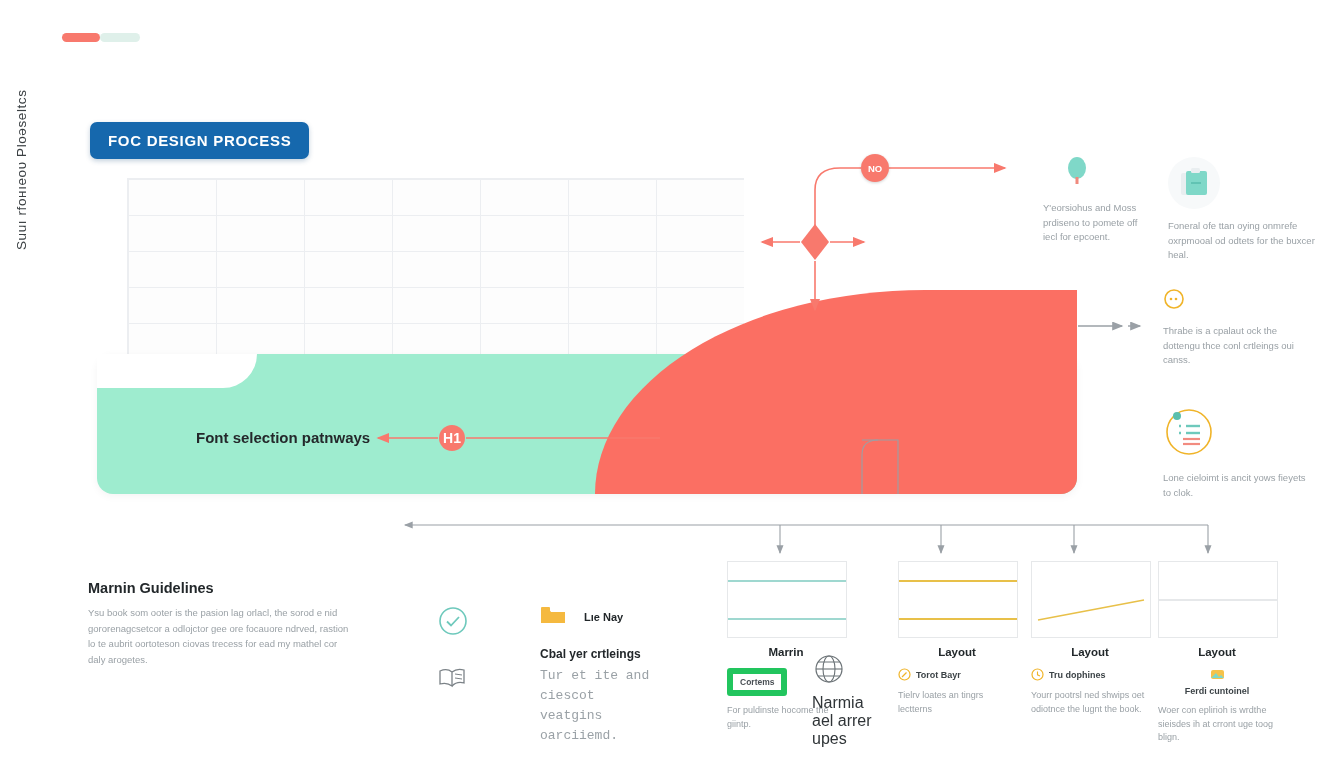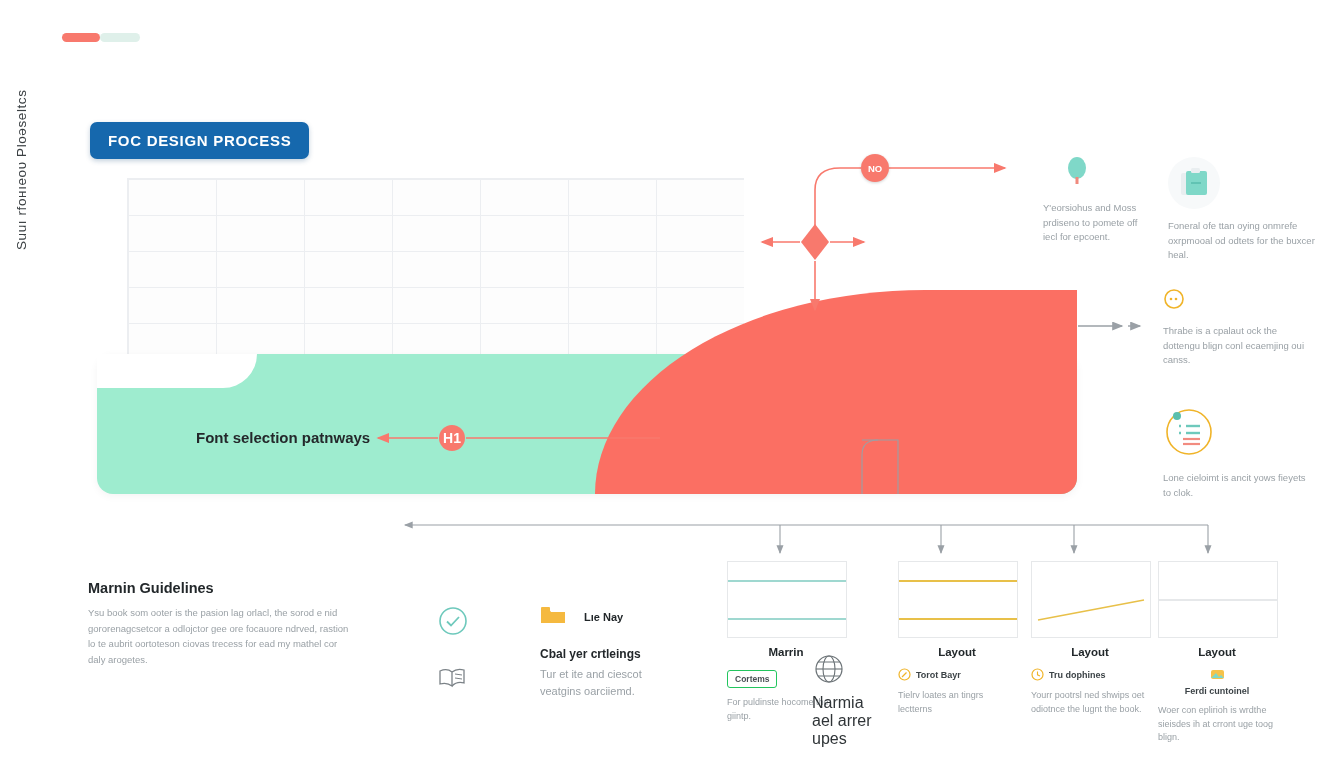--- a/index.html
+++ b/index.html
@@ -106,33 +106,33 @@
   .guidelines h3{margin:0 0 9px 0;font-size:14.5px;font-weight:bold;color:#22272a;}
   .guidelines p{margin:0;font-size:9.5px;line-height:1.65;color:#9aa1a6;filter:blur(.35px);}
 
   .mini-icons{position:absolute;left:437px;top:605px;}
   .mini-icons .row{margin-bottom:22px;}
 
   .folder-block{position:absolute;left:540px;top:605px;width:120px;}
   .folder-head{display:flex;align-items:center;gap:18px;margin-bottom:18px;}
   .folder-title{font-size:11px;font-weight:bold;color:#22272a;}
   .folder-sub{font-size:12px;font-weight:bold;color:#22272a;margin-bottom:5px;}
-  .folder-block p{margin:0;font-size:11px;line-height:1.55;color:#9aa1a6;filter:blur(.35px);}
+  .folder-block p{margin:0;font-size:13px;line-height:1.55;color:#9aa1a6;filter:blur(.35px);font-family:Liberation Mono, monospace;}
 
   
   .card{position:absolute;width:118px;}
   .card .thumb{
     width:118px;height:75px;background:#fff;border:1px solid #e6e8ea;
     position:relative;overflow:hidden;
   }
   .card .thumb .hline{position:absolute;left:0;width:100%;height:1.5px;}
   .card .cap{text-align:center;font-size:11.5px;font-weight:bold;margin-top:8px;color:#22282b;}
   .card .sub{font-size:9px;line-height:1.5;color:#9aa1a6;margin-top:8px;filter:blur(.35px);}
   .chip{
-    display:inline-block;border:1px solid #22c55e;border-radius:3px;
+    display:inline-block;border:6px solid #22c55e;border-radius:3px;
     padding:3px 7px;font-size:8.5px;font-weight:bold;color:#4a5055;
     filter:blur(.3px);
   }
   .badge-row{display:flex;align-items:center;gap:5px;font-size:9px;font-weight:bold;color:#3c4347;filter:blur(.3px);}
 </style>
 </head>
 <body>
 
 <div class="stage">
 
@@ -216,21 +216,21 @@
   </div>
 
   <div class="annot" style="left:1163px;top:288px;">
     <div class="icon-wrap">
       <svg width="22" height="22" viewBox="0 0 22 22">
         <circle cx="11" cy="11" r="9" fill="none" stroke="#f0b429" stroke-width="1.6"></circle>
         <circle cx="8" cy="11" r="1.3" fill="#f0b429"></circle>
         <circle cx="13" cy="11" r="1.3" fill="#f0b429"></circle>
       </svg>
     </div>
-    <p>Thrabe is a cpalaut ock the dottengu blign conl ecaemjing oui canss.</p>
+    <p>Thrabe is a cpalaut ock the dottengu thce conl crtleings oui canss.</p>
   </div>
 
   <div class="annot" style="left:1163px;top:405px;">
     <div class="icon-wrap">
       <svg width="52" height="52" viewBox="0 0 52 52">
         <circle cx="26" cy="27" r="22" fill="none" stroke="#f0b429" stroke-width="1.6"></circle>
         <line x1="16" y1="21" x2="18" y2="21" stroke="#6ec9bc" stroke-width="2.6"></line>
         <line x1="23" y1="21" x2="37" y2="21" stroke="#6ec9bc" stroke-width="2.4"></line>
         <line x1="16" y1="28" x2="18" y2="28" stroke="#6ec9bc" stroke-width="2.6"></line>
         <line x1="23" y1="28" x2="37" y2="28" stroke="#6ec9bc" stroke-width="2.4"></line>

